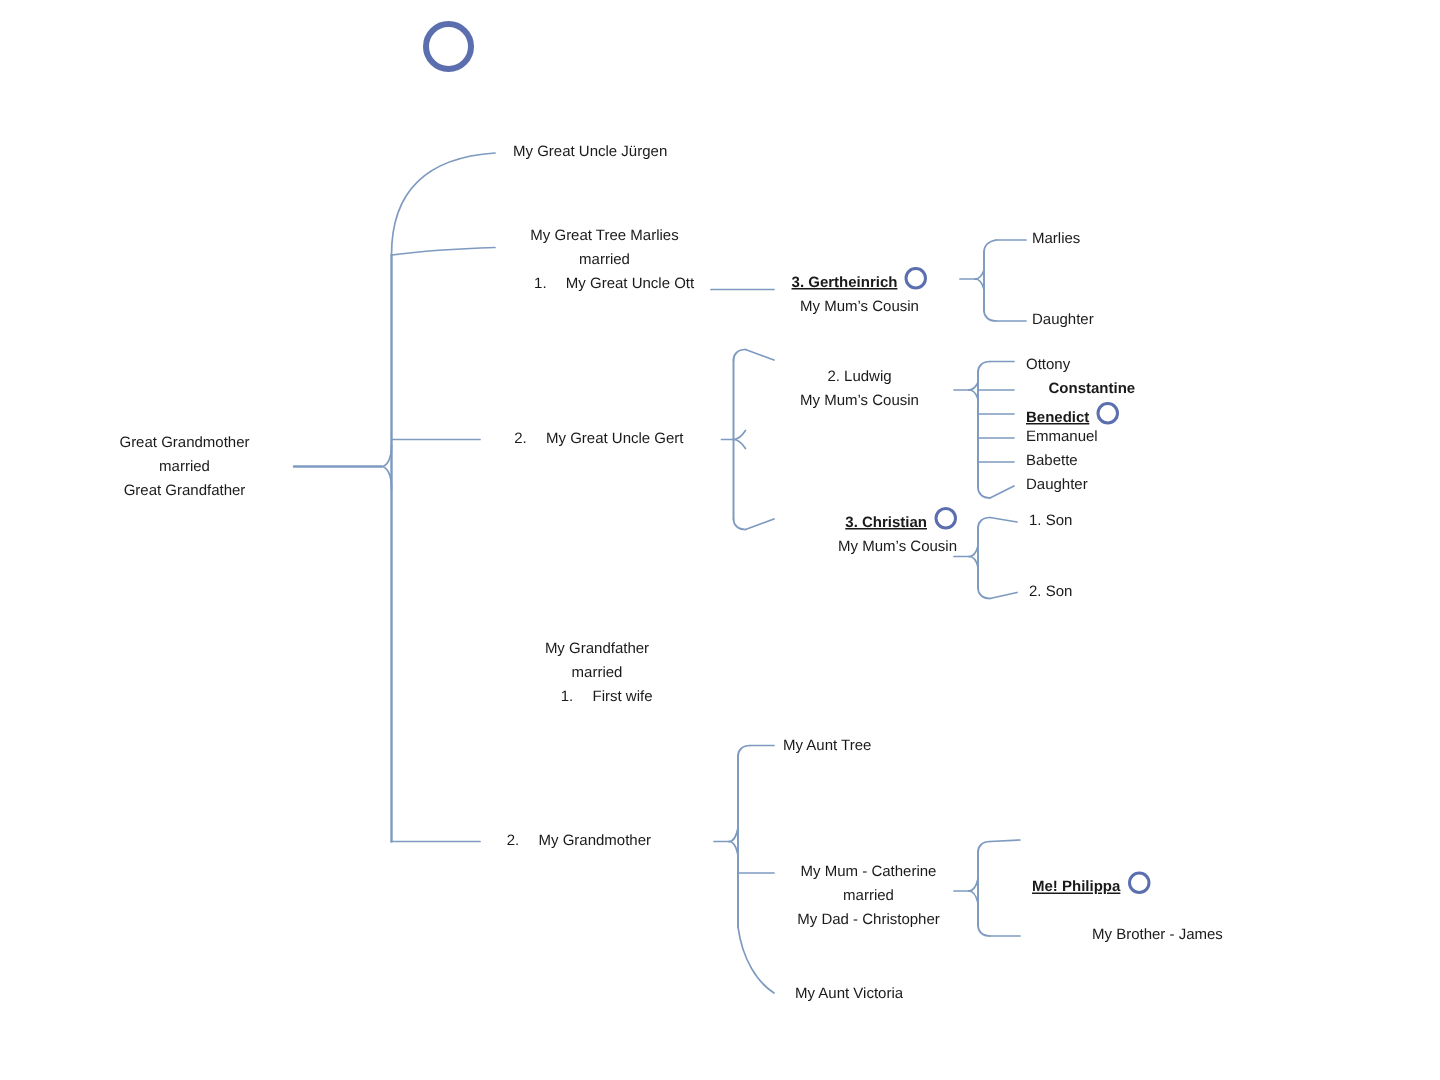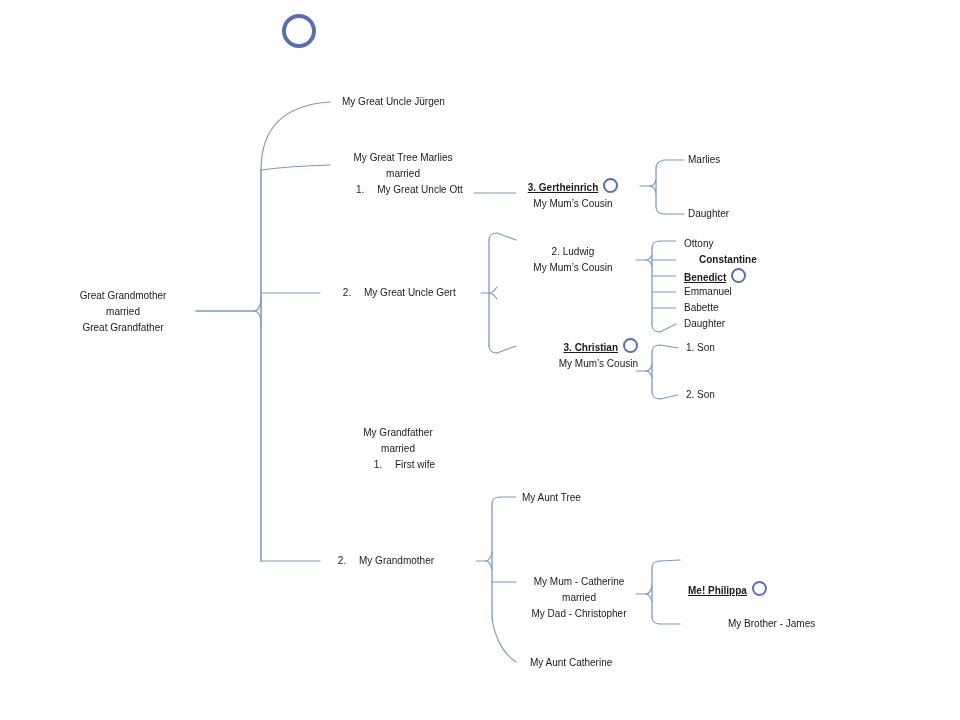--- a/index.html
+++ b/index.html
@@ -253,21 +253,21 @@
     <span class="ln">My Aunt Tree</span>
   </div>
 
   <div class="node c" style="left:512px; top:574px; width:134px;">
     <span class="ln">My Mum - Catherine</span>
     <span class="ln">married</span>
     <span class="ln">My Dad - Christopher</span>
   </div>
 
   <div class="node l" style="left:530px; top:655px;">
-    <span class="ln">My Aunt Catherine</span>
+    <span class="ln">My Aunt Victoria</span>
   </div>
 
   <div class="node l" style="left:688px; top:552px;margin-top:29px;">
     <span class="ln"><span class="hl">Me! Philippa</span><span class="ring ring-sm"></span></span>
   </div>
 
   <div class="node l" style="left:684px; top:616px;margin-left:44px;">
     <span class="ln">My Brother - James</span>
   </div>
 

